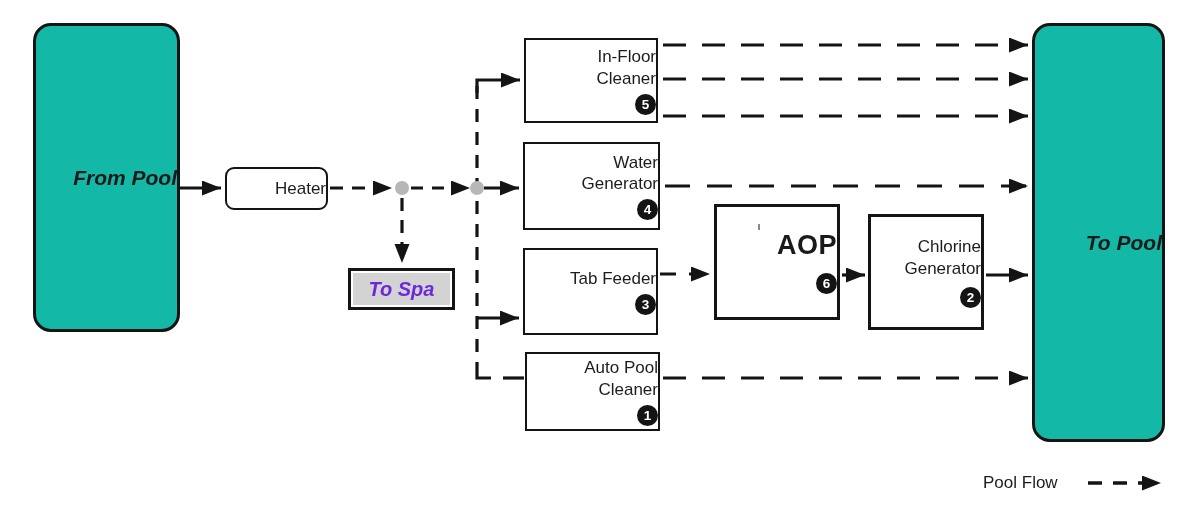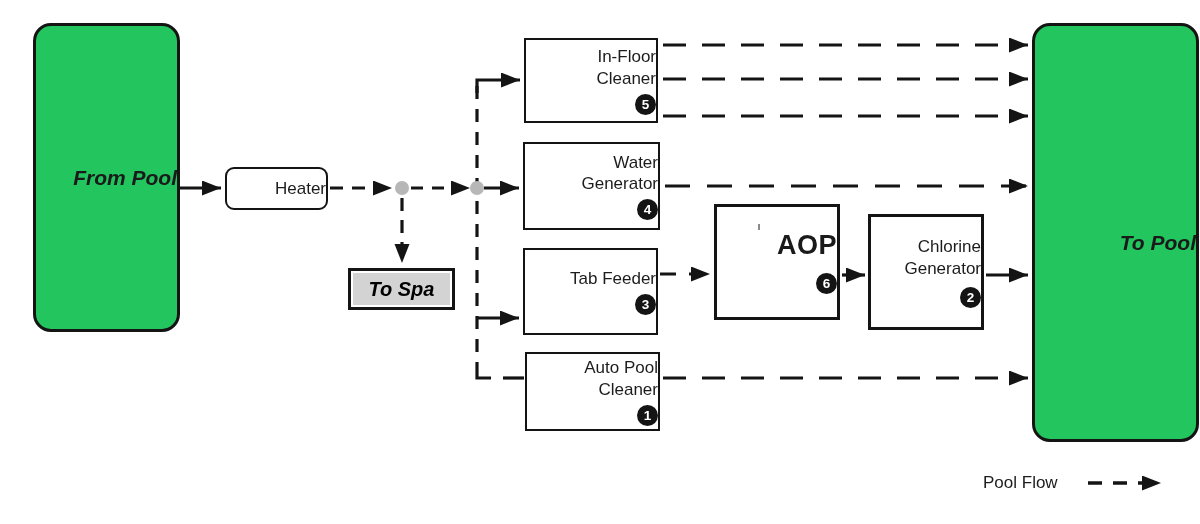--- a/index.html
+++ b/index.html
@@ -7,34 +7,34 @@
     position:relative;width:1200px;height:524px;background:#ffffff;overflow:hidden;
     font-family:"Liberation Sans", sans-serif;color:#1c1c1c;
   }
   #wires{position:absolute;left:0;top:0;width:1200px;height:524px;z-index:1;}
   .box{
     position:absolute;z-index:2;box-sizing:border-box;background:#ffffff;
     border:2.5px solid #141414;display:flex;flex-direction:column;
     align-items:flex-end;justify-content:center;text-align:center;
   }
   .pool{
-    background:#22c55e;border:3px solid #141414;border-radius:18px;
+    background:#14b8a6;border:3px solid #141414;border-radius:18px;
     font-weight:bold;font-style:italic;font-size:21px;color:#1a1a1a;
   }
   .label{font-size:17px;line-height:1.24;color:#1c1c1c;}
   .badge{
     width:21px;height:21px;border-radius:50%;background:#141414;color:#ffffff;
     font-size:13.5px;font-weight:bold;line-height:21px;text-align:center;
     margin-top:5px;flex:0 0 auto;
   }
   #box-tospa{border:3px solid #141414;background:#ffffff;padding:0;}
   .tospa-inner{
     flex:1;align-self:stretch;margin:2px;background:#d3d3d3;
     display:flex;align-items:center;justify-content:center;
-    font-weight:bold;font-style:italic;font-size:20px;color:#000000;
+    font-weight:bold;font-style:italic;font-size:20px;color:#6d28d9;
   }
   #box-aop,#box-chlorine{border-width:3px;}
   .aop-title{font-size:27px;font-weight:bold;letter-spacing:.5px;color:#1a1a1a;}
   #box-aop .badge{margin-top:12px;}
   #box-chlorine .badge{margin-top:8px;}
   .stray{position:absolute;left:41px;top:17px;width:2px;height:6px;background:#8a8a8a;}
   #topool-label{transform:translateY(10px);}
   #caption{position:absolute;left:17px;top:488px;font-size:17.5px;z-index:2;}
   #legend-label{position:absolute;left:983px;top:473px;font-size:17px;z-index:2;}
 </style>
@@ -120,20 +120,20 @@
     <span class="aop-title">AOP</span>
     <span class="badge">6</span>
   </div>
 
   <div class="box" id="box-chlorine" style="left:868px;top:214px;width:116px;height:116px;">
     <span class="label">Chlorine</span>
     <span class="label">Generator</span>
     <span class="badge">2</span>
   </div>
 
-  <div class="box pool" style="left:1032px;top:23px;width:167px;height:419px;">
+  <div class="box pool" style="left:1032px;top:23px;width:133px;height:419px;">
     <span id="topool-label">To Pool</span>
   </div>
 
 
   <div id="legend-label">Pool Flow</div>
 
 </div>
 
 </body></html>

